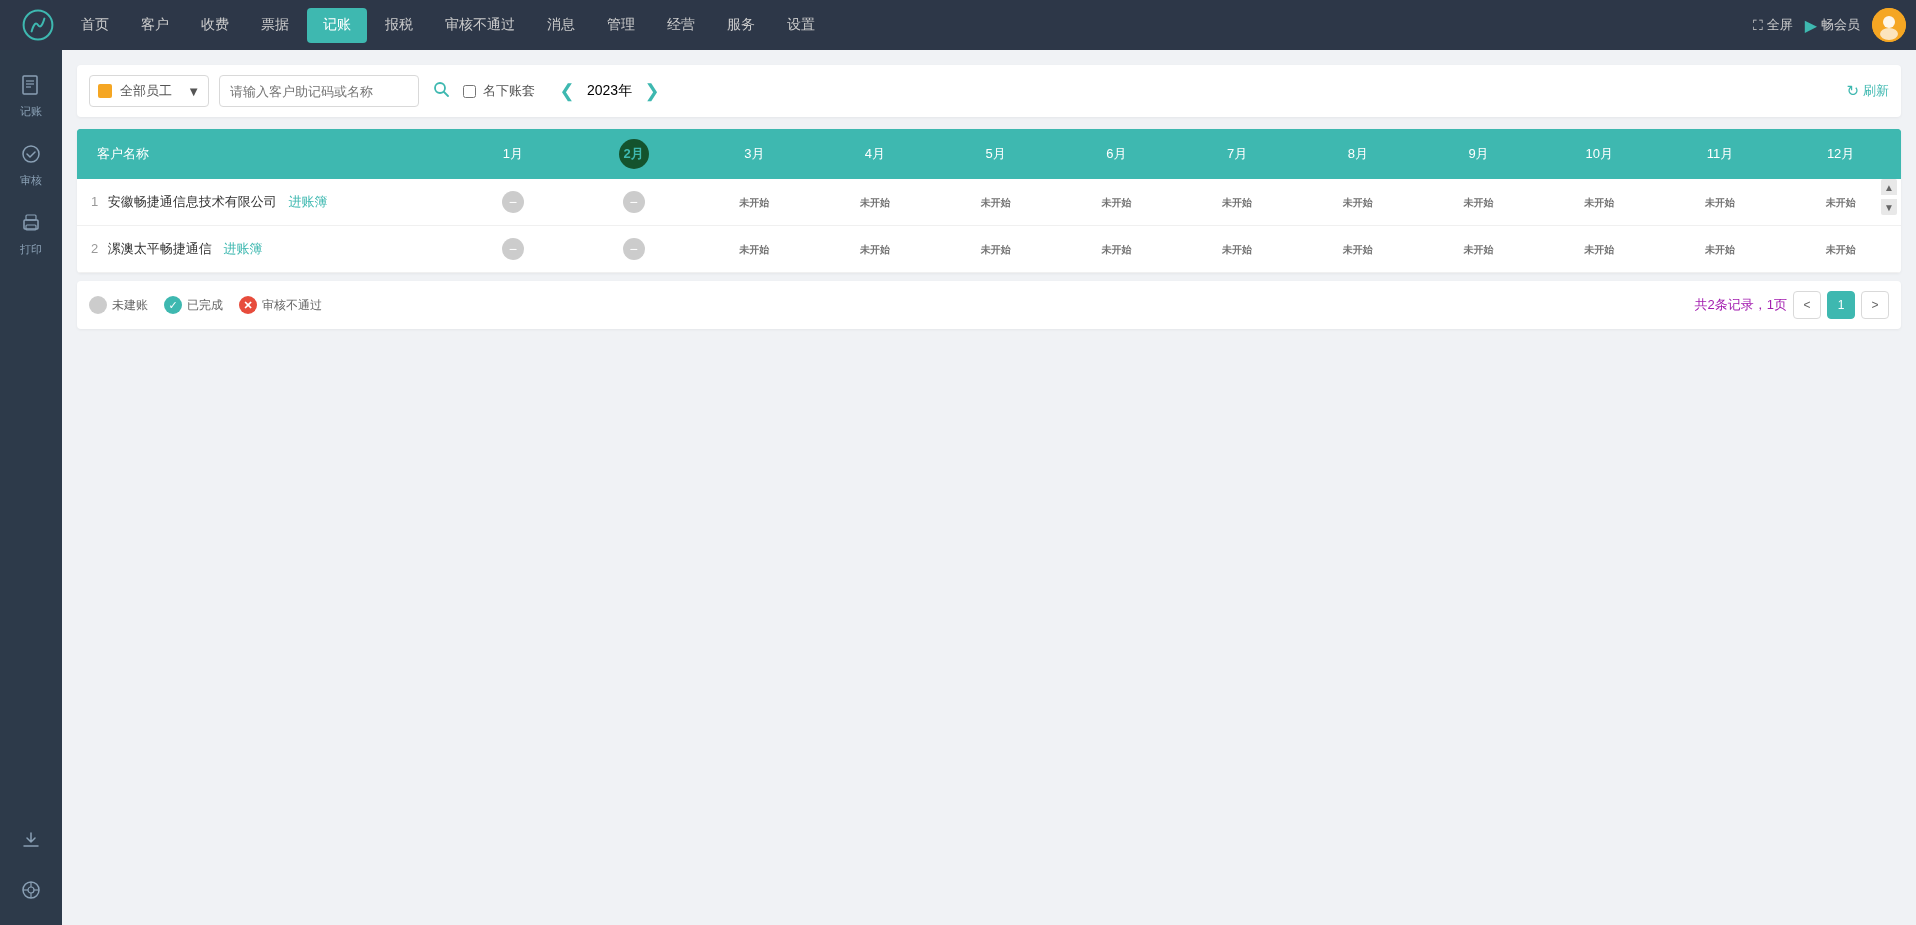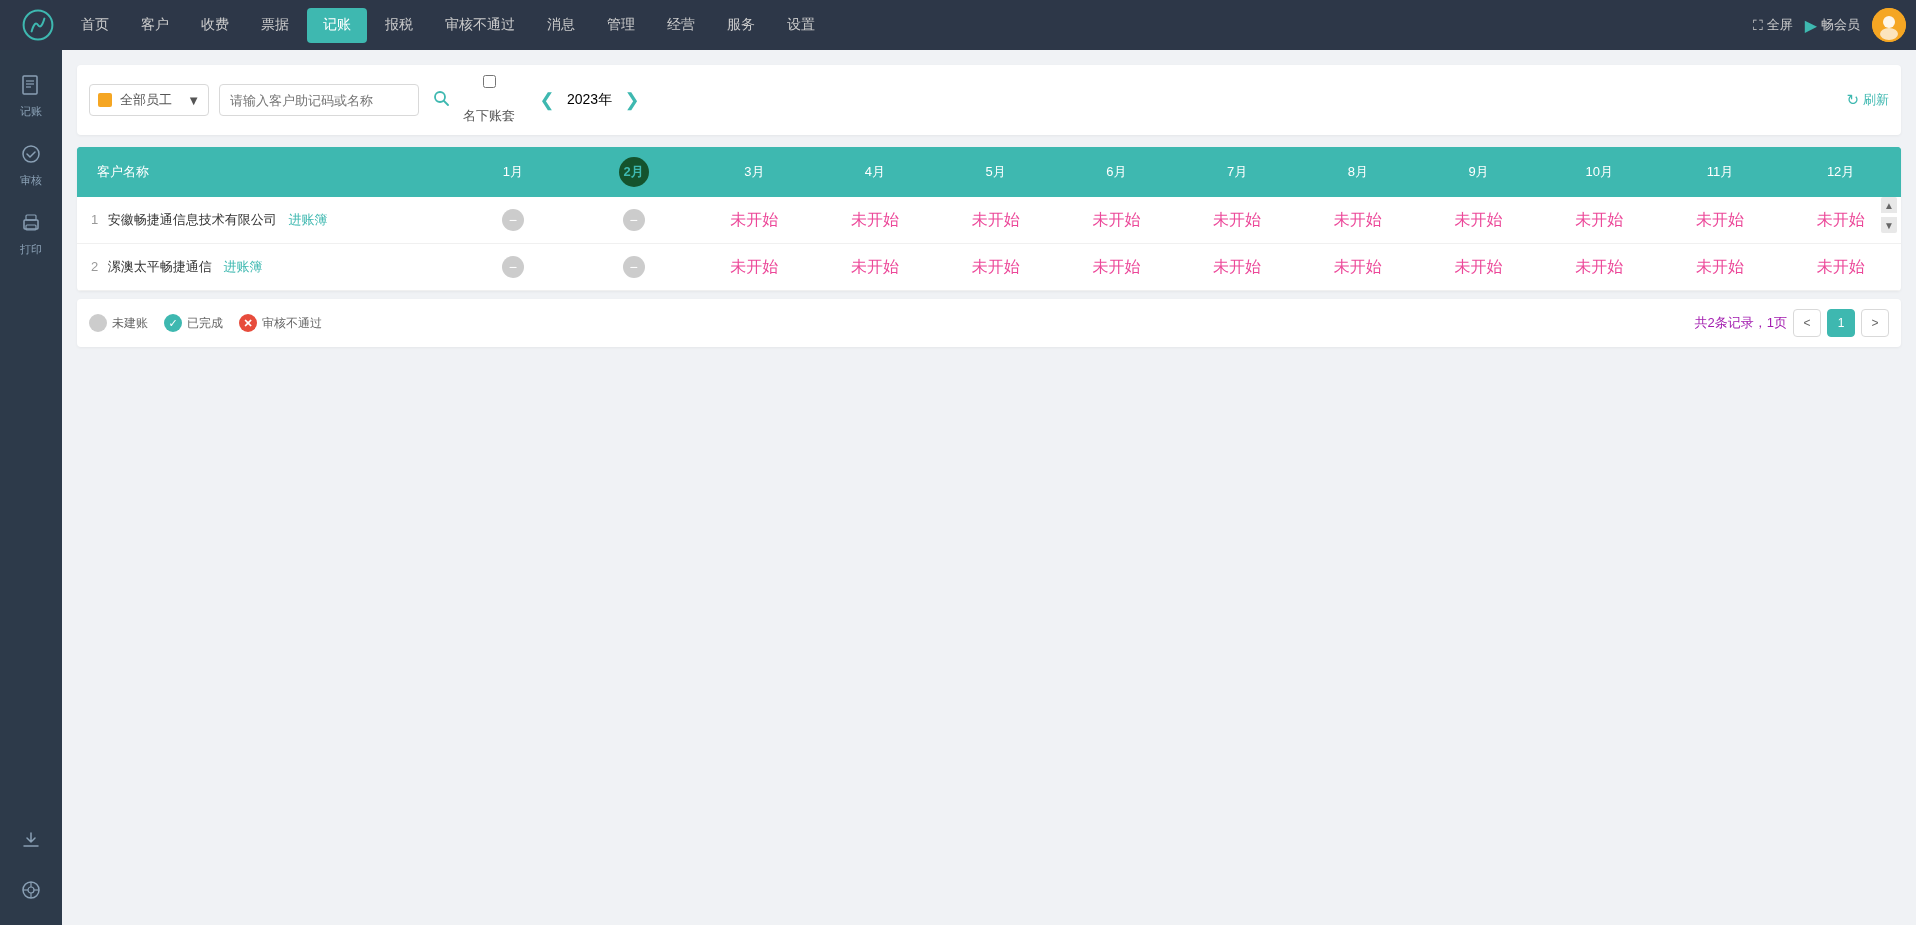--- a/index.html
+++ b/index.html
@@ -24,21 +24,21 @@
     
     .main { margin-left: 62px; margin-top: 50px; padding: 15px; min-height: calc(925px - 50px); background: #f0f2f5; }
 
     
     .toolbar { display: flex; align-items: center; gap: 10px; margin-bottom: 12px; background: #fff; padding: 10px 12px; border-radius: 4px; box-shadow: 0 1px 3px rgba(0,0,0,0.05); }
     .select-box { display: flex; align-items: center; border: 1px solid #d9d9d9; border-radius: 4px; padding: 8px 8px; background: #fff; height: 32px; min-width: 120px; cursor: pointer; gap: 4px; }
     .select-box span { color: #555; font-size: 13px; }
     .select-icon { color: #aaa; font-size: 10px; }
     .search-input { border: 1px solid #d9d9d9; border-radius: 4px; padding: 4px 10px; height: 32px; width: 200px; font-size: 13px; color: #999; outline: none; }
     .search-btn { background: none; border: none; cursor: pointer; color: #3eb8b0; font-size: 16px; padding: 0 4px; }
-    .checkbox-label { display: flex; align-items: center; gap: 19px; cursor: pointer; color: #555; font-size: 13px; flex-direction: column; }
+    .checkbox-label { display: flex; align-items: center; gap: 7px; cursor: pointer; color: #555; font-size: 13px; }
     .checkbox-label input { width: 13px; height: 13px; }
     .year-nav { display: flex; align-items: center; gap: 8px; margin-left: 10px; }
     .year-nav-btn { background: none; border: none; cursor: pointer; color: #3eb8b0; font-size: 18px; width: 24px; height: 24px; display: flex; align-items: center; justify-content: center; border-radius: 50%; }
     .year-text { font-size: 14px; color: #000000; font-weight: 500; }
     .refresh-btn { margin-left: auto; display: flex; align-items: center; gap: 4px; color: #3eb8b0; cursor: pointer; font-size: 13px; background: none; border: none; }
 
     
     .table-container { background: #fff; border-radius: 4px; overflow: hidden; box-shadow: 0 1px 3px rgba(0,0,0,0.05); position: relative; }
     .table-scroll { overflow-x: auto; overflow-y: auto; max-height: calc(925px - 200px); }
     .data-table { width: 100%; border-collapse: collapse; min-width: 1200px; }
@@ -46,21 +46,21 @@
     .data-table thead th { padding: 10px 8px; text-align: center; font-weight: 500; font-size: 13px; white-space: nowrap; position: sticky; top: 0; background: #3eb8b0; z-index: 2; }
     .data-table thead th.client-col { text-align: left; padding-left: 20px; min-width: 280px; }
     .data-table thead th.month-col { min-width: 90px; }
     .month-circle { display: inline-flex; align-items: center; justify-content: center; width: 30px; height: 30px; background: #14532d; color: #3eb8b0; border-radius: 50%; font-weight: bold; font-size: 13px; }
     .data-table tbody tr { border-bottom: 1px solid #f0f0f0; }
     .data-table tbody td { padding: 12px 8px; text-align: center; font-size: 13px; color: #666; }
     .data-table tbody td.client-cell { text-align: left; padding-left: 14px; }
     .client-num { color: #999; margin-right: 6px; }
     .client-name { color: #333; font-size: 13px; }
     .link-btn { color: #3eb8b0; cursor: pointer; margin-left: 8px; text-decoration: none; font-size: 13px; }
-    .status-not-started { color: #ec4899; font-size: 16px; }
+    .status-not-started { color: #737373; font-size: 10px; font-weight: bold; }
     .status-circle-gray { width: 22px; height: 22px; background: #ccc; border-radius: 50%; display: inline-flex; align-items: center; justify-content: center; color: #fff; font-size: 14px; margin: auto; }
 
     
     .scroll-arrow { position: absolute; right: 4px; background: #e8e8e8; border: none; cursor: pointer; width: 16px; height: 16px; display: flex; align-items: center; justify-content: center; font-size: 10px; color: #666; }
     .scroll-arrow-top { top: 50px; border-radius: 2px 2px 0 0; }
     .scroll-arrow-bot { top: 70px; border-radius: 0 0 2px 2px; }
 
     
     .footer { display: flex; align-items: center; gap: 16px; padding: 10px 12px; background: #fff; margin-top: 8px; border-radius: 4px; box-shadow: 0 1px 3px rgba(0,0,0,0.05); }
     .legend-item { display: flex; align-items: center; gap: 5px; font-size: 12px; color: #666; }

